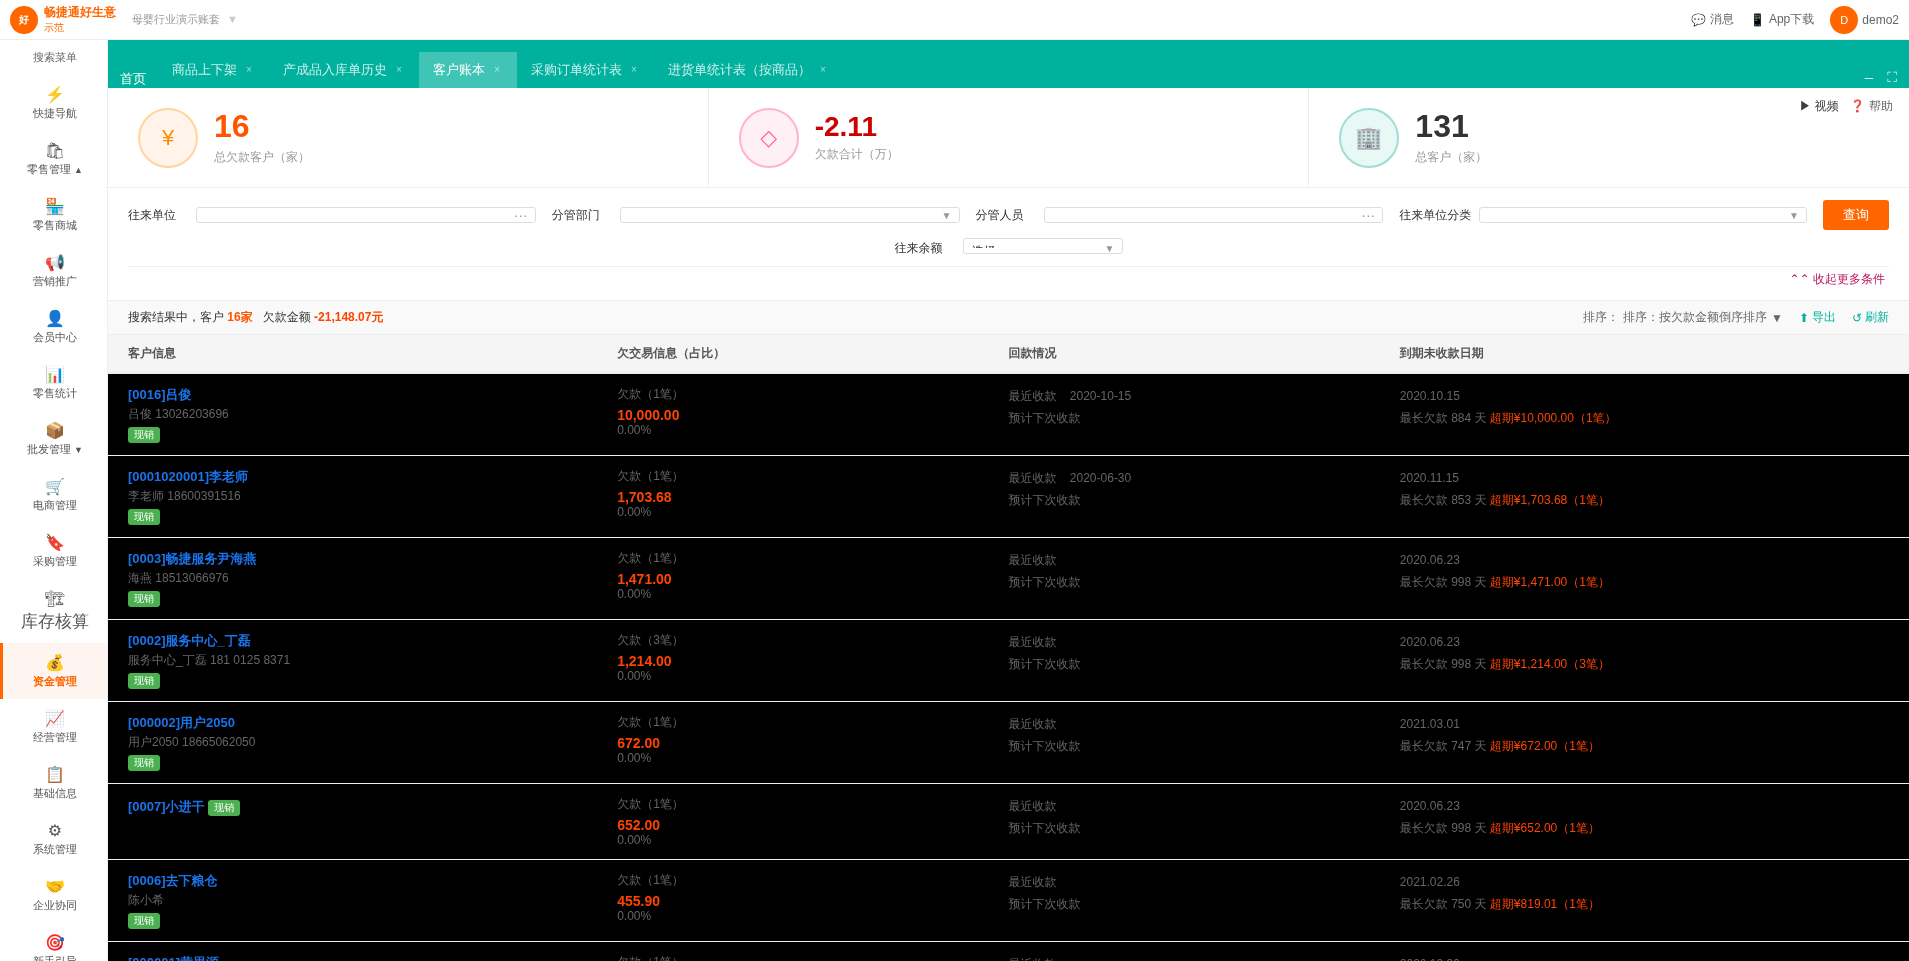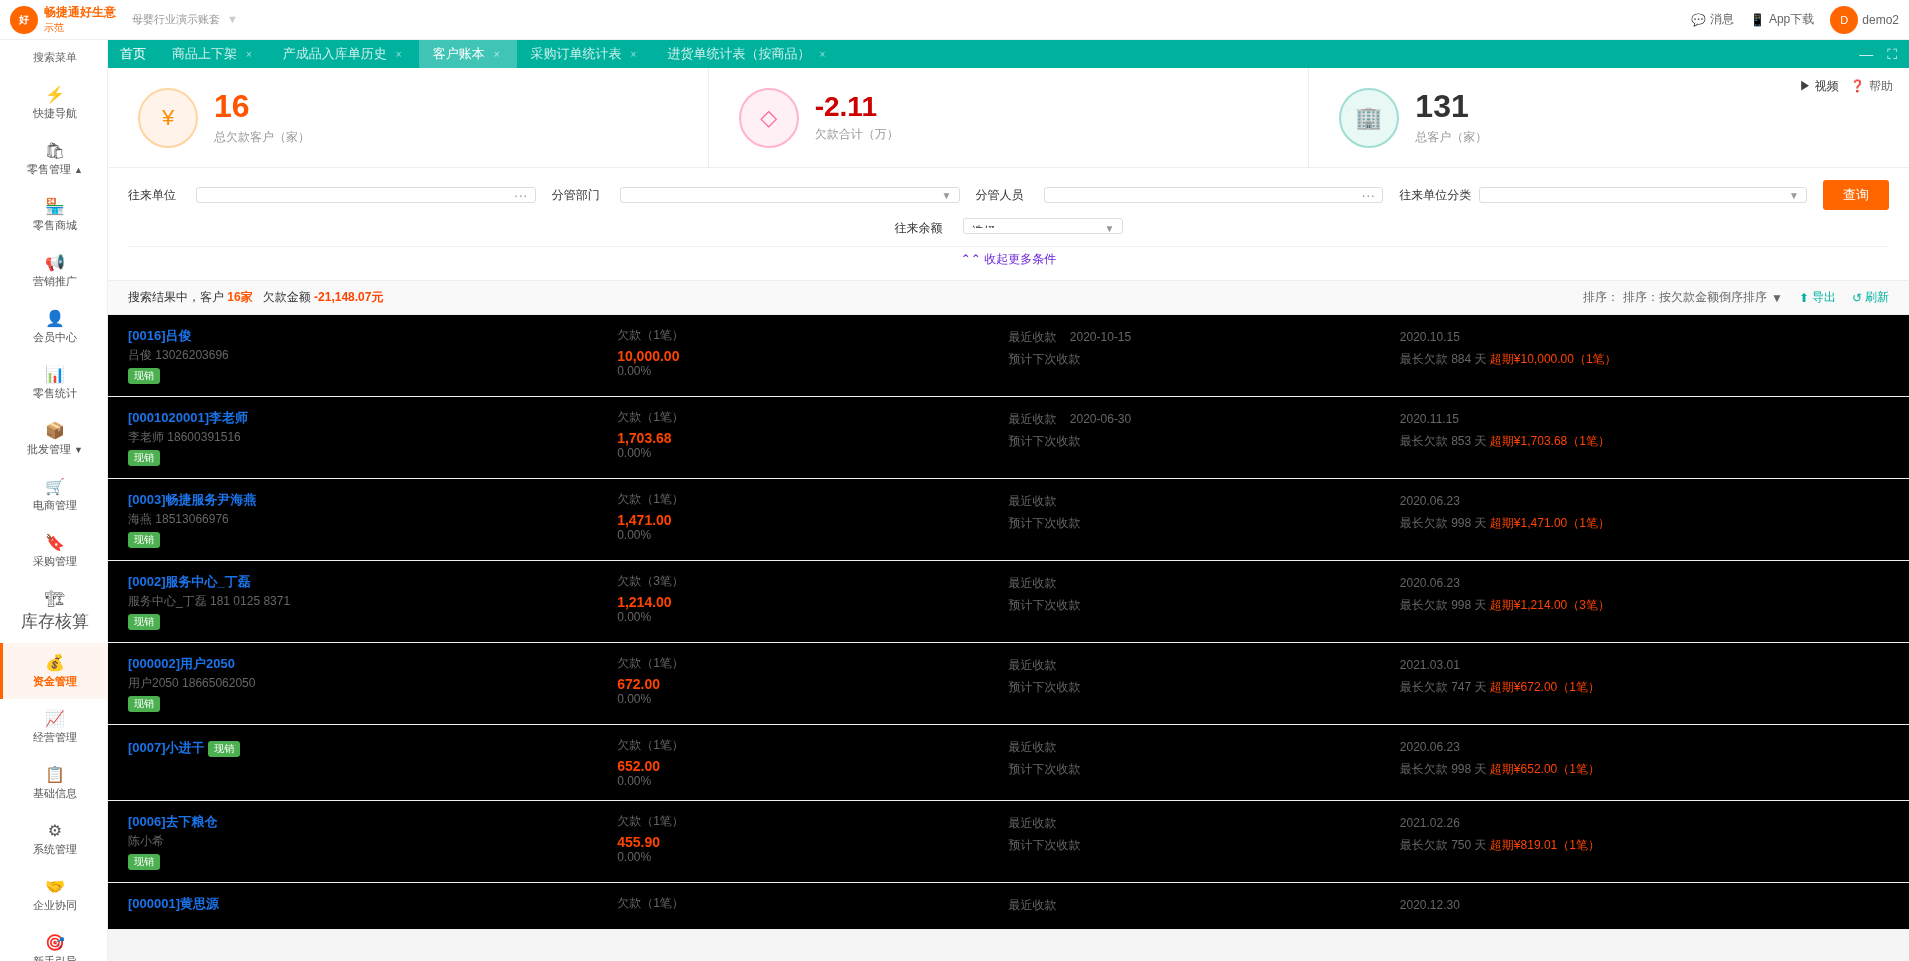--- a/index.html
+++ b/index.html
@@ -4,21 +4,21 @@
   <style>
     * { box-sizing: border-box; margin: 0; padding: 0; }
     body { font-family: 'Microsoft YaHei', Arial, sans-serif; font-size: 13px; background: #f5f5f5; color: #333; overflow: hidden; height: 961px; width: 1909px; }
 
     
     .app-wrapper { display: flex; flex-direction: column; height: 100%; }
     .top-bar { display: flex; align-items: center; background: #fff; height: 40px; border-bottom: 1px solid #eee; padding: 0 10px; flex-shrink: 0; }
     .main-layout { display: flex; flex: 1; overflow: hidden; }
     .sidebar { width: 108px; background: #fff; border-right: 1px solid #eee; display: flex; flex-direction: column; overflow-y: auto; flex-shrink: 0; }
     .content-area { flex: 1; display: flex; flex-direction: column; overflow: hidden; }
-    .tab-bar { background: #00b19d; display: flex; align-items: center; height: 28px; flex-shrink: 0; }
+    .tab-bar { background: #00b19d; display: flex; align-items: flex-end; height: 48px; flex-shrink: 0; font-family: Liberation Mono, monospace; }
     .main-content { flex: 1; overflow-y: auto; background: #f5f5f5; }
 
     
     .logo-area { display: flex; align-items: center; gap: 6px; margin-right: 16px; }
     .logo-icon { width: 28px; height: 28px; background: #ff6600; border-radius: 50%; display: flex; align-items: center; justify-content: center; color: white; font-size: 10px; font-weight: bold; }
     .breadcrumb-area { font-size: 11px; color: #999; }
     .breadcrumb-sep { color: #ccc; margin: 0 4px; }
     .top-actions { margin-left: auto; display: flex; align-items: center; gap: 16px; }
     .top-action-item { display: flex; align-items: center; gap: 4px; color: #666; font-size: 12px; cursor: pointer; }
     .avatar { width: 28px; height: 28px; border-radius: 50%; background: #ff6600; display: flex; align-items: center; justify-content: center; color: white; font-size: 11px; }
@@ -50,21 +50,21 @@
     .filter-area { background: white; padding: 12px 20px 8px; border-bottom: 1px solid #eee; flex-shrink: 0; position: relative; }
     .filter-row { display: flex; align-items: center; gap: 16px; margin-bottom: 8px; justify-content: center; }
     .filter-item { display: flex; align-items: center; gap: 8px; flex: 1; }
     .filter-label { font-size: 12px; color: #333; white-space: nowrap; min-width: 60px; }
     .filter-input { border: 1px solid #ddd; border-radius: 3px; padding: 5px 28px 5px 8px; font-size: 12px; flex: 1; outline: none; color: #333; background: white; position: relative; height: 16px; }
     .filter-select-wrap { position: relative; flex: 1; }
     .filter-select-wrap .filter-input { width: 100%; appearance: none; cursor: pointer; }
     .filter-dots { color: #999; font-size: 14px; position: absolute; right: 8px; top: 50%; transform: translateY(-50%); pointer-events: none; }
     .filter-arrow { color: #999; font-size: 10px; position: absolute; right: 8px; top: 50%; transform: translateY(-50%); pointer-events: none; }
     .filter-btn { background: #ff6600; color: white; border: none; border-radius: 3px; padding: 6px 20px; font-size: 13px; cursor: pointer; white-space: nowrap; }
-    .collapse-row { text-align: center; padding: 4px; border-top: 1px solid #f0f0f0; cursor: pointer; color: #6d28d9; font-size: 12px; }
+    .collapse-row { text-align: right; padding: 4px; border-top: 1px solid #f0f0f0; cursor: pointer; color: #be185d; font-size: 12px; }
 
     
     .results-bar { background: #f9f9f9; padding: 8px 20px; display: flex; align-items: center; justify-content: space-between; border-bottom: 1px solid #eee; flex-shrink: 0; }
     .results-info { font-size: 12px; color: #666; }
     .results-info span { color: #333; }
     .results-actions { display: flex; align-items: center; gap: 16px; font-size: 12px; color: #666; }
     .sort-select-wrap { display: flex; align-items: center; gap: 4px; }
     .action-link { color: #00b19d; cursor: pointer; display: flex; align-items: center; gap: 3px; }
 
     
@@ -335,20 +335,26 @@
               <span>导出</span>
             </span>
             <span class="action-link">
               <span>↺</span>
               <span>刷新</span>
             </span>
           </div>
         </div>
 
         <div class="data-table">
+          <div class="table-header">
+            <div class="table-header-cell">客户信息</div>
+            <div class="table-header-cell">欠交易信息（占比）</div>
+            <div class="table-header-cell">回款情况</div>
+            <div class="table-header-cell">到期未收款日期</div>
+          </div>
 
           <div class="table-row">
             <div>
               <a class="customer-name">[0016]吕俊</a>
               <div class="customer-phone">吕俊 13026203696</div>
               <span class="customer-tag">现销</span>
             </div>
             <div>
               <div class="debt-info">欠款（1笔）</div>
               <div class="debt-amount">10,000.00</div>

